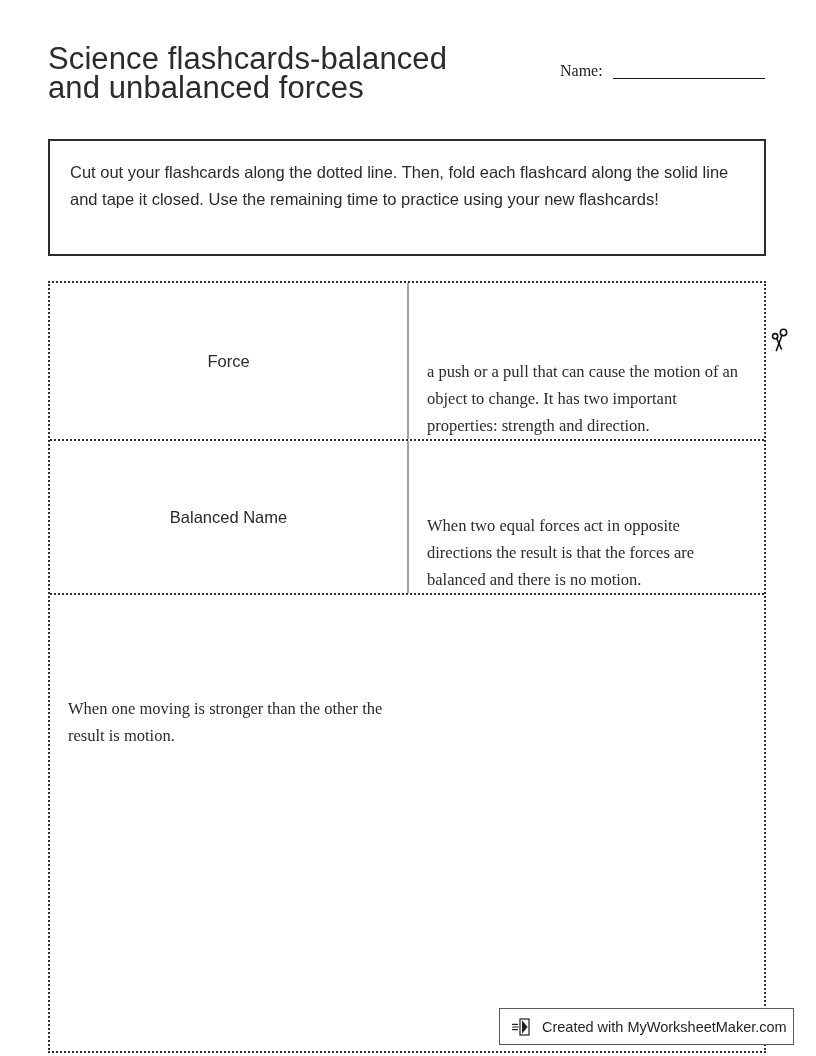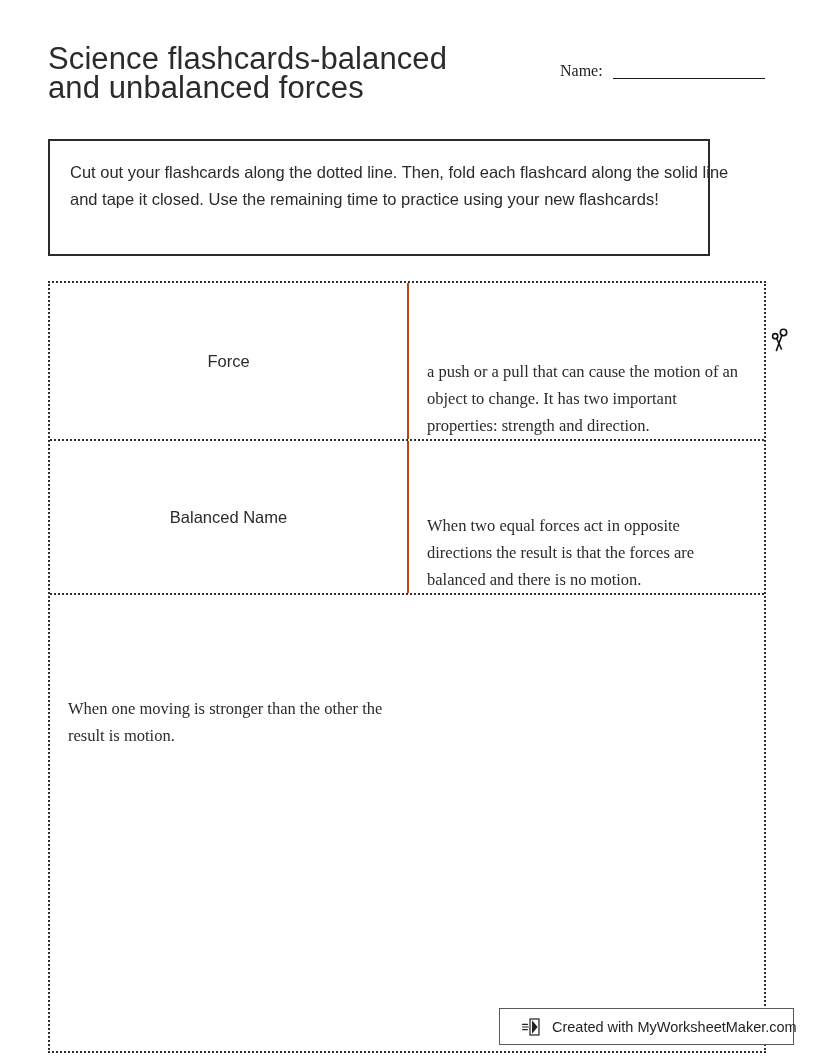--- a/index.html
+++ b/index.html
@@ -63,21 +63,21 @@
     border-bottom: 1.5px solid #1a1a1a;
     margin-left: 10px;
     margin-bottom: 3px;
   }
 
   
   .instructions-box {
     position: absolute;
     left: 48px;
     top: 139px;
-    width: 662px;
+    width: 718px;
     height: 117px;
     border: 2px solid #2b2b2b;
     box-sizing: border-box;
     background: #ffffff;
   }
   .instructions-text {
     position: absolute;
     left: 20px;
     top: 18px;
     width: 668px;
@@ -106,21 +106,21 @@
   .card-row:last-child {
     border-bottom: none;
   }
   .card-term {
     box-sizing: border-box;
     width: 359px;
     display: flex;
     align-items: center;
     justify-content: center;
     padding: 0 14px;
-    border-right: 2px solid #c2410c;
+    border-right: 2px solid #a3a3a3;
   }
   .card-term-text {
     font-size: 16.5px;
     line-height: 24px;
     text-align: center;
     color: #2b2b2b;
   }
   .card-def {
     box-sizing: border-box;
     width: 355px;
@@ -152,21 +152,21 @@
     position: absolute;
     left: 499px;
     top: 1008px;
     width: 295px;
     height: 37px;
     box-sizing: border-box;
     border: 1px solid #5a5a5a;
     background: #ffffff;
     display: flex;
     align-items: center;
-    padding-left: 22px;
+    padding-left: 12px;
   }
   .watermark-logo {
     width: 20px;
     height: 20px;
     flex: 0 0 auto;
     color: #1f1f1f;
     margin-right: 10px;
   }
   .watermark-logo svg { display: block; }
   .watermark-text {

